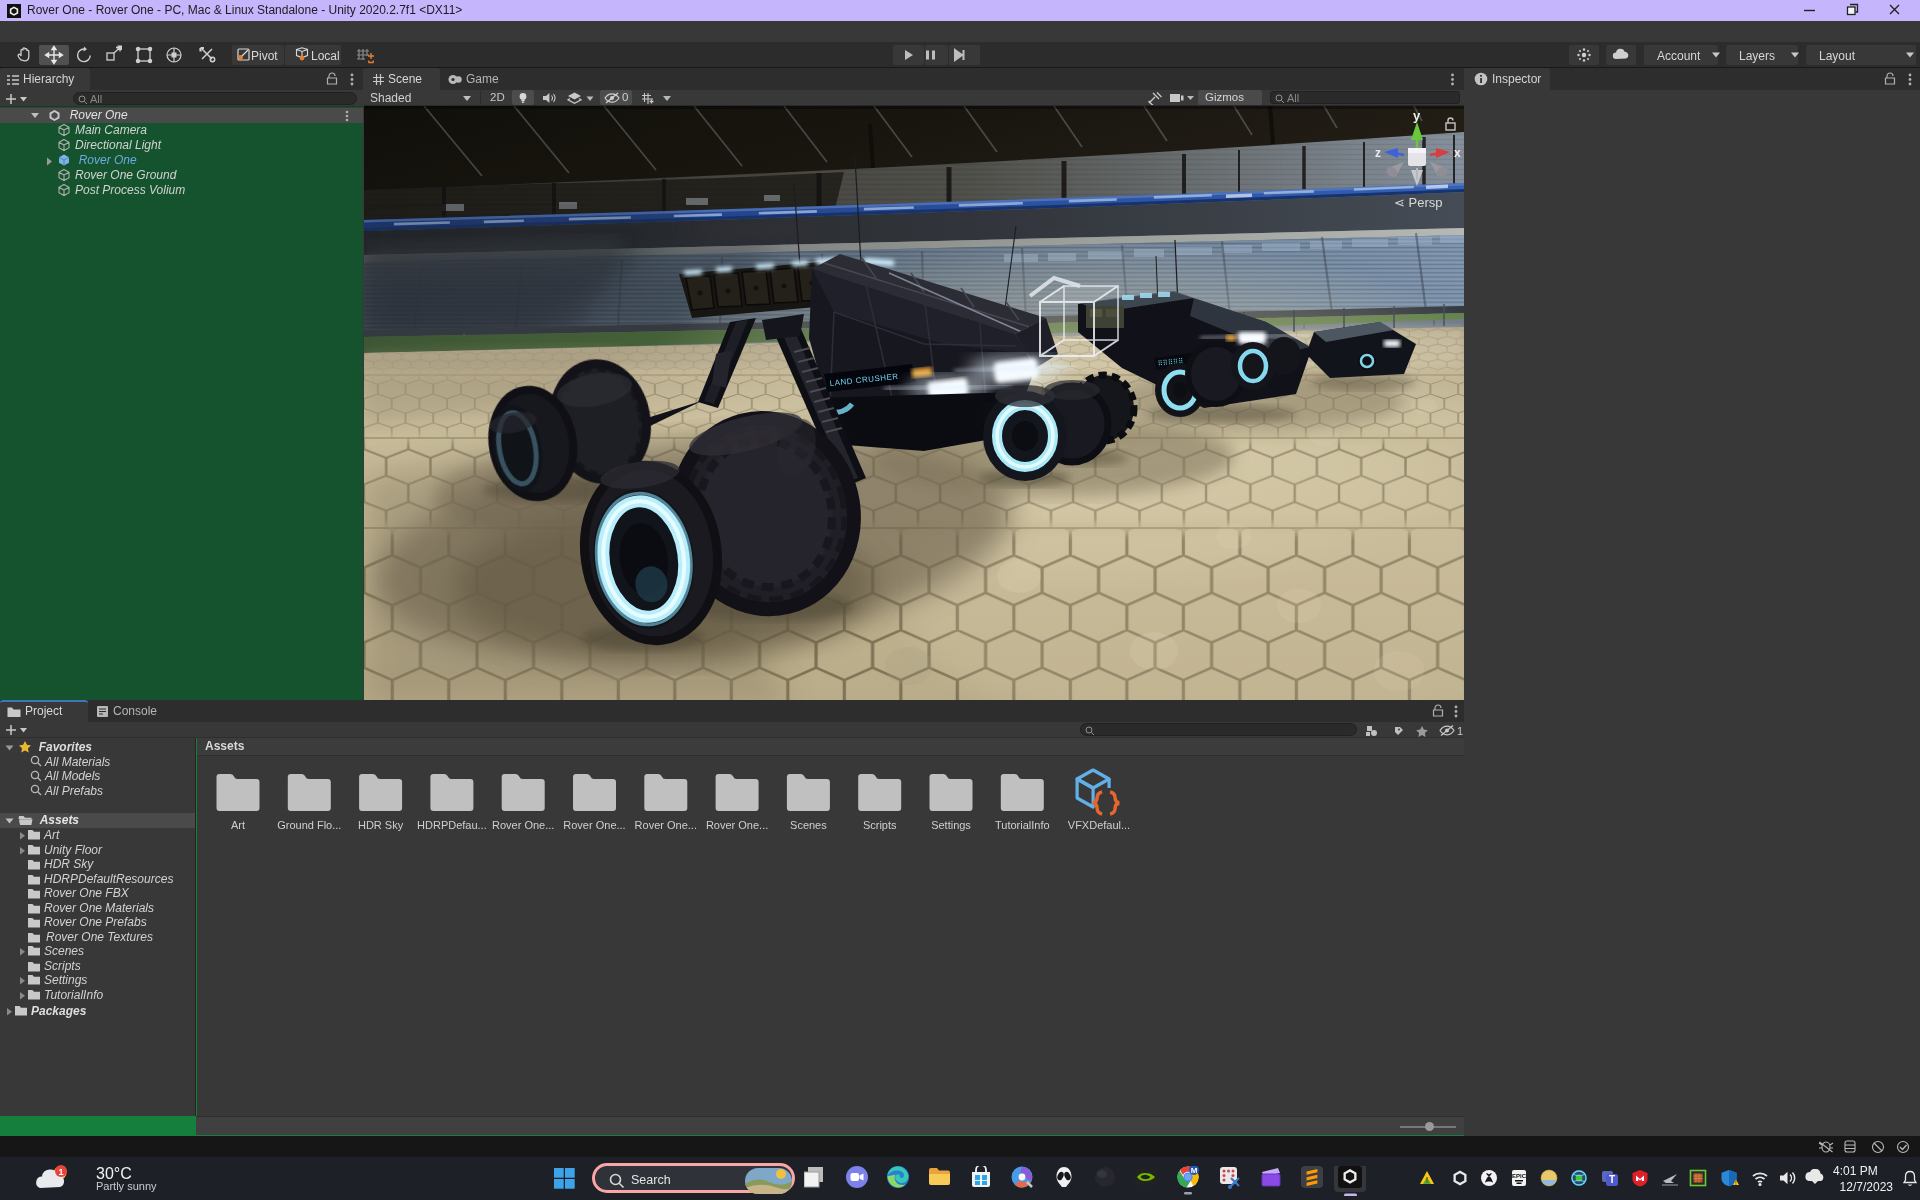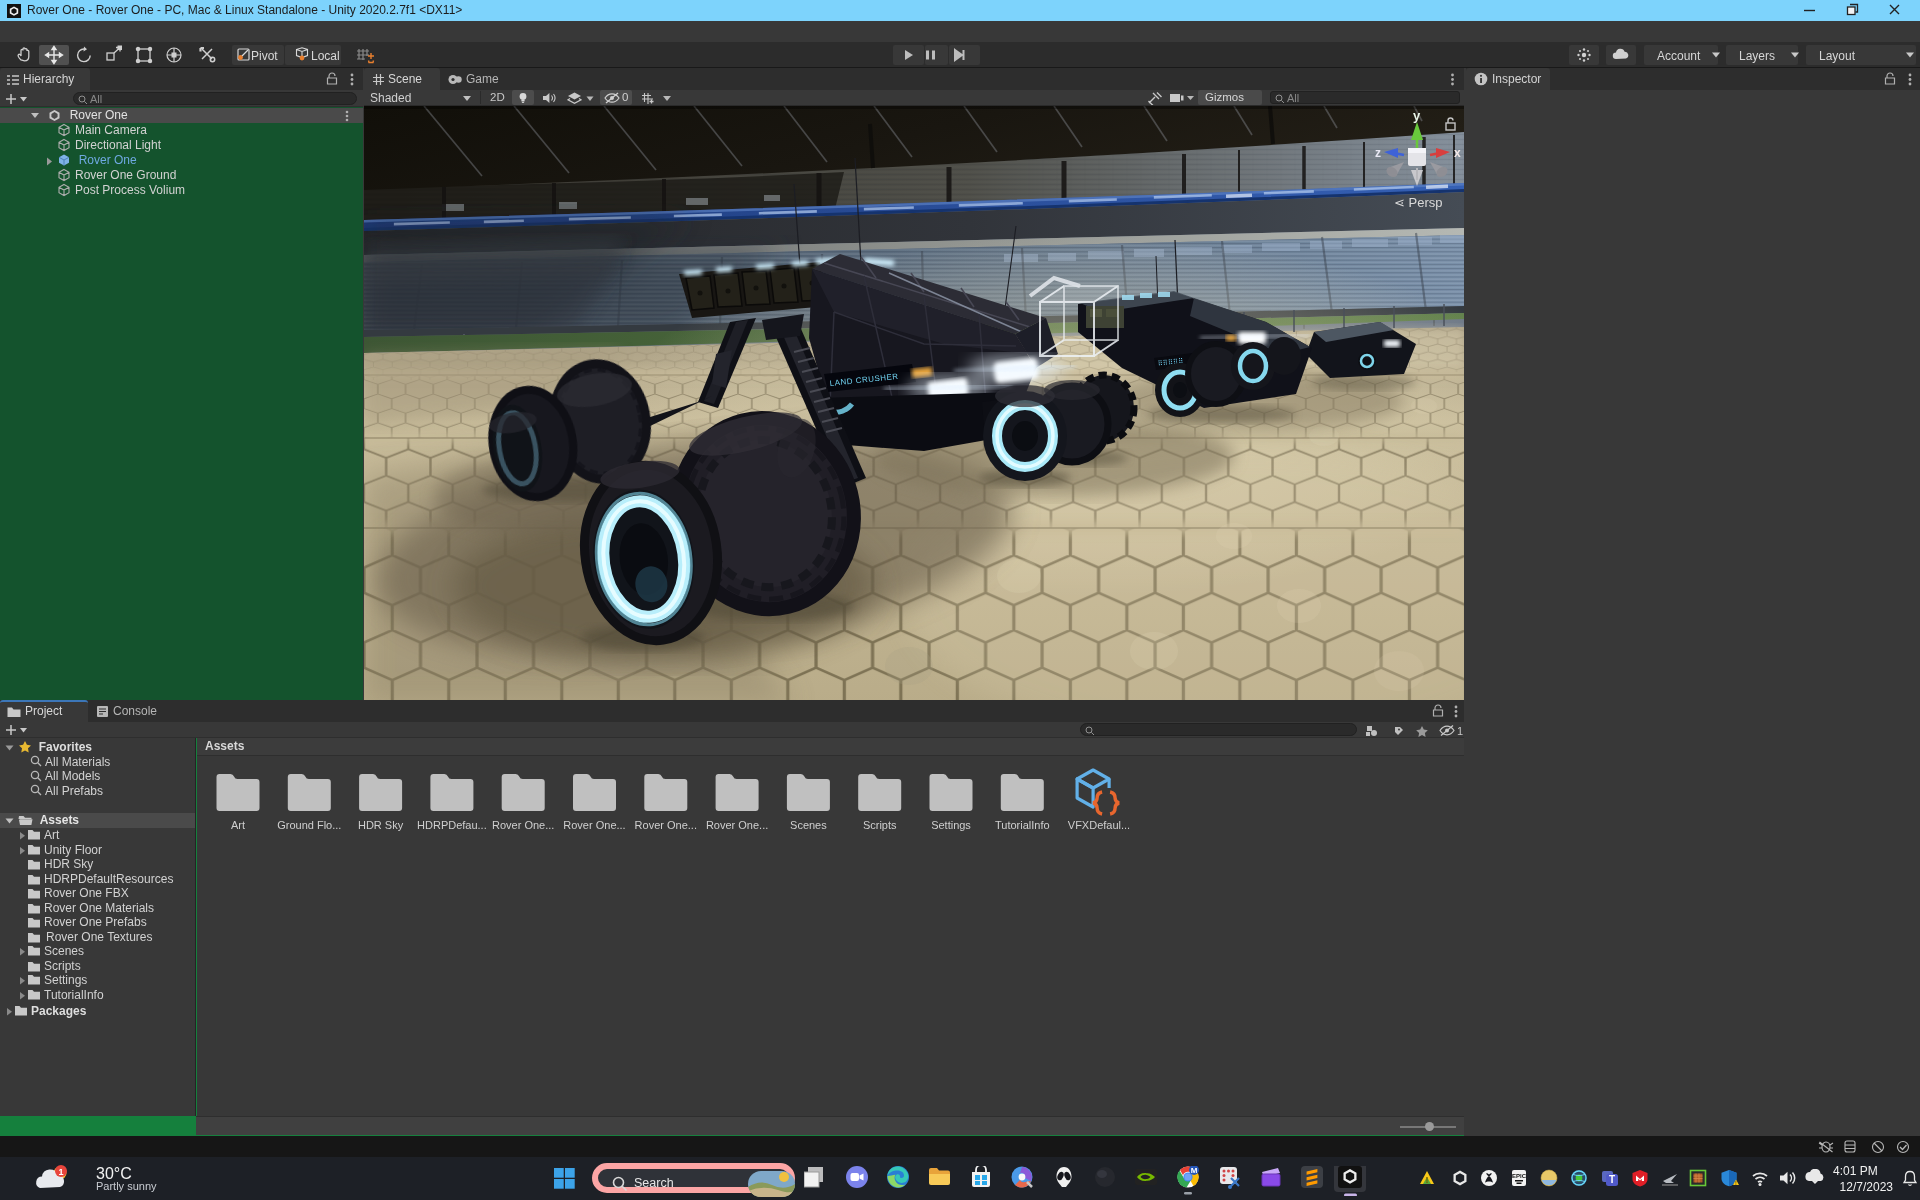--- a/index.html
+++ b/index.html
@@ -2,29 +2,29 @@
 <html><head>
 <meta charset="utf-8">
 <style>
   * { margin:0; padding:0; box-sizing:border-box; }
   html,body { width:1920px; height:1200px; overflow:hidden; background:#000; }
   body { font-family:"Liberation Sans", sans-serif; }
   .abs { position:absolute; }
   #stage { position:relative; width:1920px; height:1200px; background:#383838; }
   .ico { display:inline-block; vertical-align:middle; }
   
-  #titlebar { left:0; top:0; width:1920px; height:21px; background:#7dd3fc; color:#1c1c1c; font-size:12px; }
+  #titlebar { left:0; top:0; width:1920px; height:21px; background:#c4b5fd; color:#1c1c1c; font-size:12px; }
   #menubar { left:0; top:21px; width:1920px; height:21px; background:#fdfdfd; color:#111; font-size:12px; }
   #menubar span { display:inline-block; padding:3.5px 6px 0 6px; }
   #toolbar { left:0; top:42px; width:1920px; height:26px; background:#2c2c2c; border-bottom:1px solid #191919; }
   .tbtn { position:absolute; top:3px; height:20px; background:#383838; border-radius:2px; }
   
   .tabbar { background:#2d2d2d; }
   .tab { position:absolute; top:0; height:22px; background:#383838; color:#d4d4d4; font-size:12px; border-radius:3px 3px 0 0; }
-  .row { position:absolute; left:0; width:100%; height:15px; color:#d2d2d2; font-size:12px; line-height:15px; white-space:nowrap; }
+  .row { position:absolute; left:0; width:100%; height:15px; color:#d2d2d2; font-size:12px; line-height:15px; white-space:nowrap;font-style:italic; }
   .hl { background:#4a4a4a; }
   .searchbox { position:absolute; background:#2a2a2a; border:1px solid #212121; border-radius:9px; color:#888; font-size:11px; }
   
   #taskbar { left:0; top:1157px; width:1920px; height:43px; background:#1d2026; color:#eee; }
 </style>
 </head>
 <body>
 <div id="stage">
 
   <div class="abs" id="titlebar">
@@ -1015,21 +1015,21 @@
     <div class="abs" style="left:96px;top:8px;font-size:16px;color:#f2f2f2">30°C</div>
     <div class="abs" style="left:96px;top:23px;font-size:11px;color:#c9ccd2">Partly sunny</div>
 
     <svg class="abs" style="left:554px;top:11px" width="21" height="21">
       <rect x="0" y="0" width="9.7" height="9.7" fill="#3ca3e8"></rect>
         <rect x="11" y="0" width="9.7" height="9.7" fill="#3ca3e8"></rect>
       <rect x="0" y="11" width="9.7" height="9.7" fill="#3ca3e8"></rect>
         <rect x="11" y="11" width="9.7" height="9.7" fill="#3ca3e8"></rect>
     </svg>
 
-    <div class="abs" style="left:592px;top:6px;width:203px;height:30px;background:#2f3238;border:6px solid #fca5a5;border-radius:15px">
+    <div class="abs" style="left:592px;top:6px;width:203px;height:30px;background:#2f3238;border:3px solid #fca5a5;border-radius:15px">
       <svg class="abs" style="left:14px;top:7px" width="16" height="16">
           <circle cx="6.5" cy="6.5" r="5" stroke="#d8d8d8" stroke-width="1.6" fill="none"></circle>
           <path d="M10.2 10.2 L14.5 14.5" stroke="#d8d8d8" stroke-width="1.6"></path>
         </svg>
       <span class="abs" style="left:36px;top:7px;color:#e4e4e4;font-size:12.5px">Search</span>
       <svg class="abs" style="left:150px;top:2px" width="47px" height="26">
         <defs>
             <clipPath id="bingpic">
               <rect x="0" y="0" width="47" height="26" rx="13"></rect>
             </clipPath>

